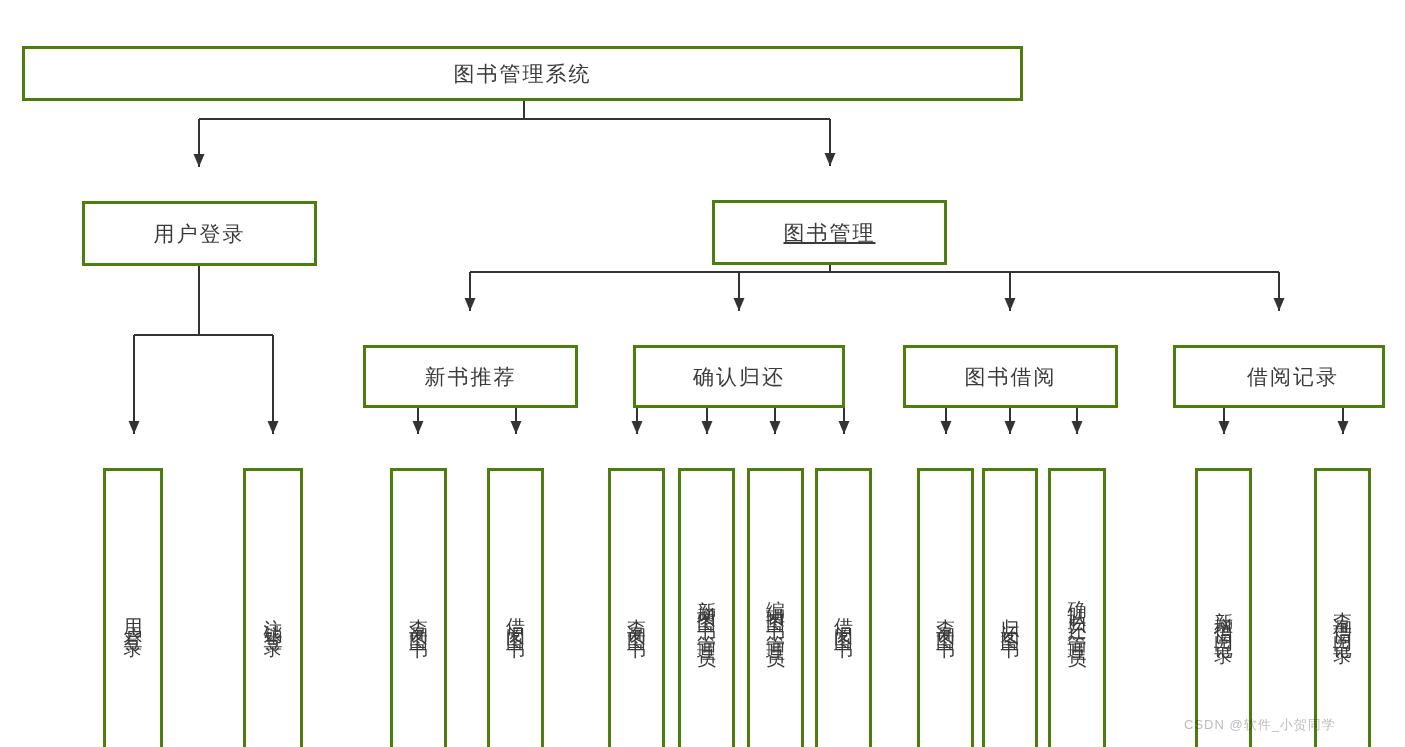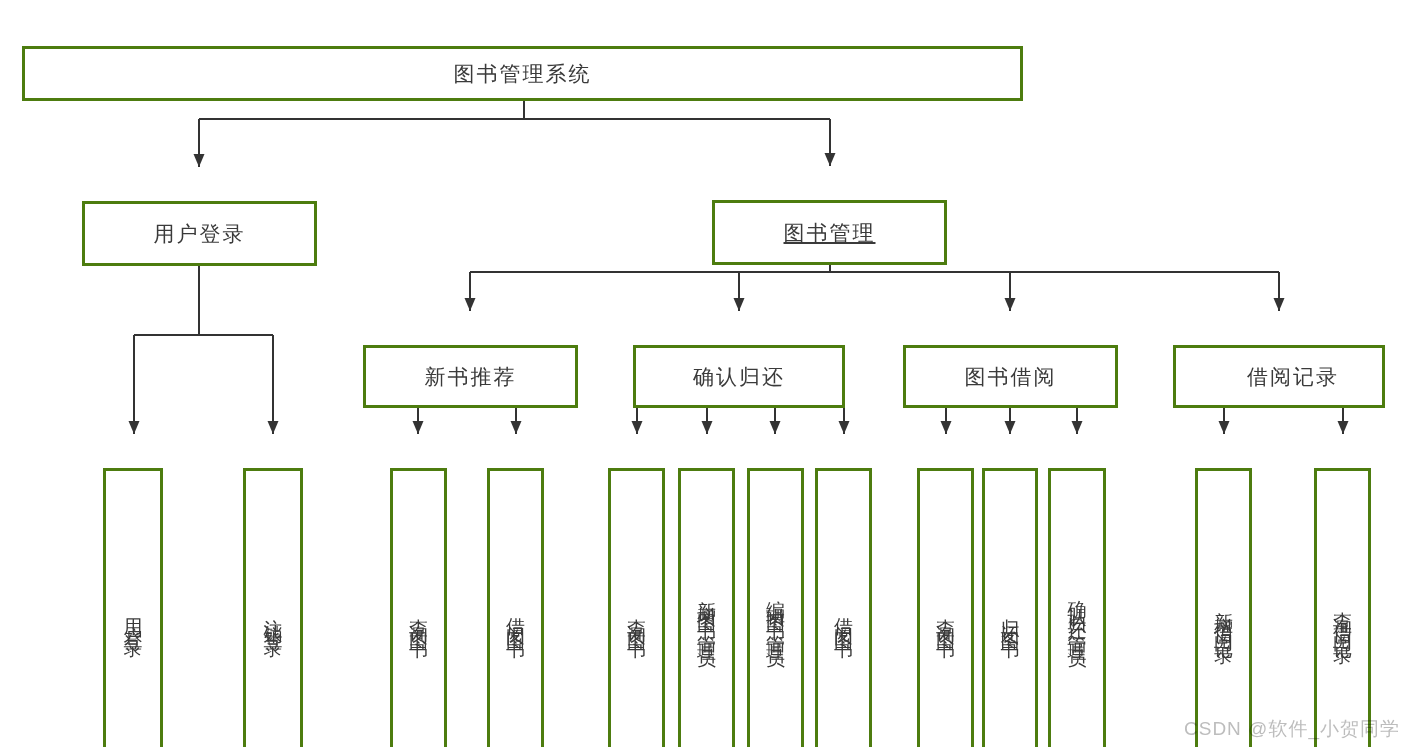--- a/index.html
+++ b/index.html
@@ -60,21 +60,21 @@
   .l-bb4 { left: 815px;  width: 57px; }
   .l-cb1 { left: 917px;  width: 57px; }
   .l-cb2 { left: 982px;  width: 56px; }
   .l-cb3 { left: 1048px; width: 58px; }
   .l-rc1 { left: 1195px; width: 57px; }
   .l-rc2 { left: 1314px; width: 57px; }
   .watermark {
     position: absolute;
     left: 1184px;
     top: 716px;
-    font-size: 19px;
+    font-size: 13px;
     color: #bdbdbd;
     letter-spacing: 1px;
     white-space: nowrap;
     mix-blend-mode: multiply;
     z-index: 10;
   }
 </style>
 </head>
 <body>
 

